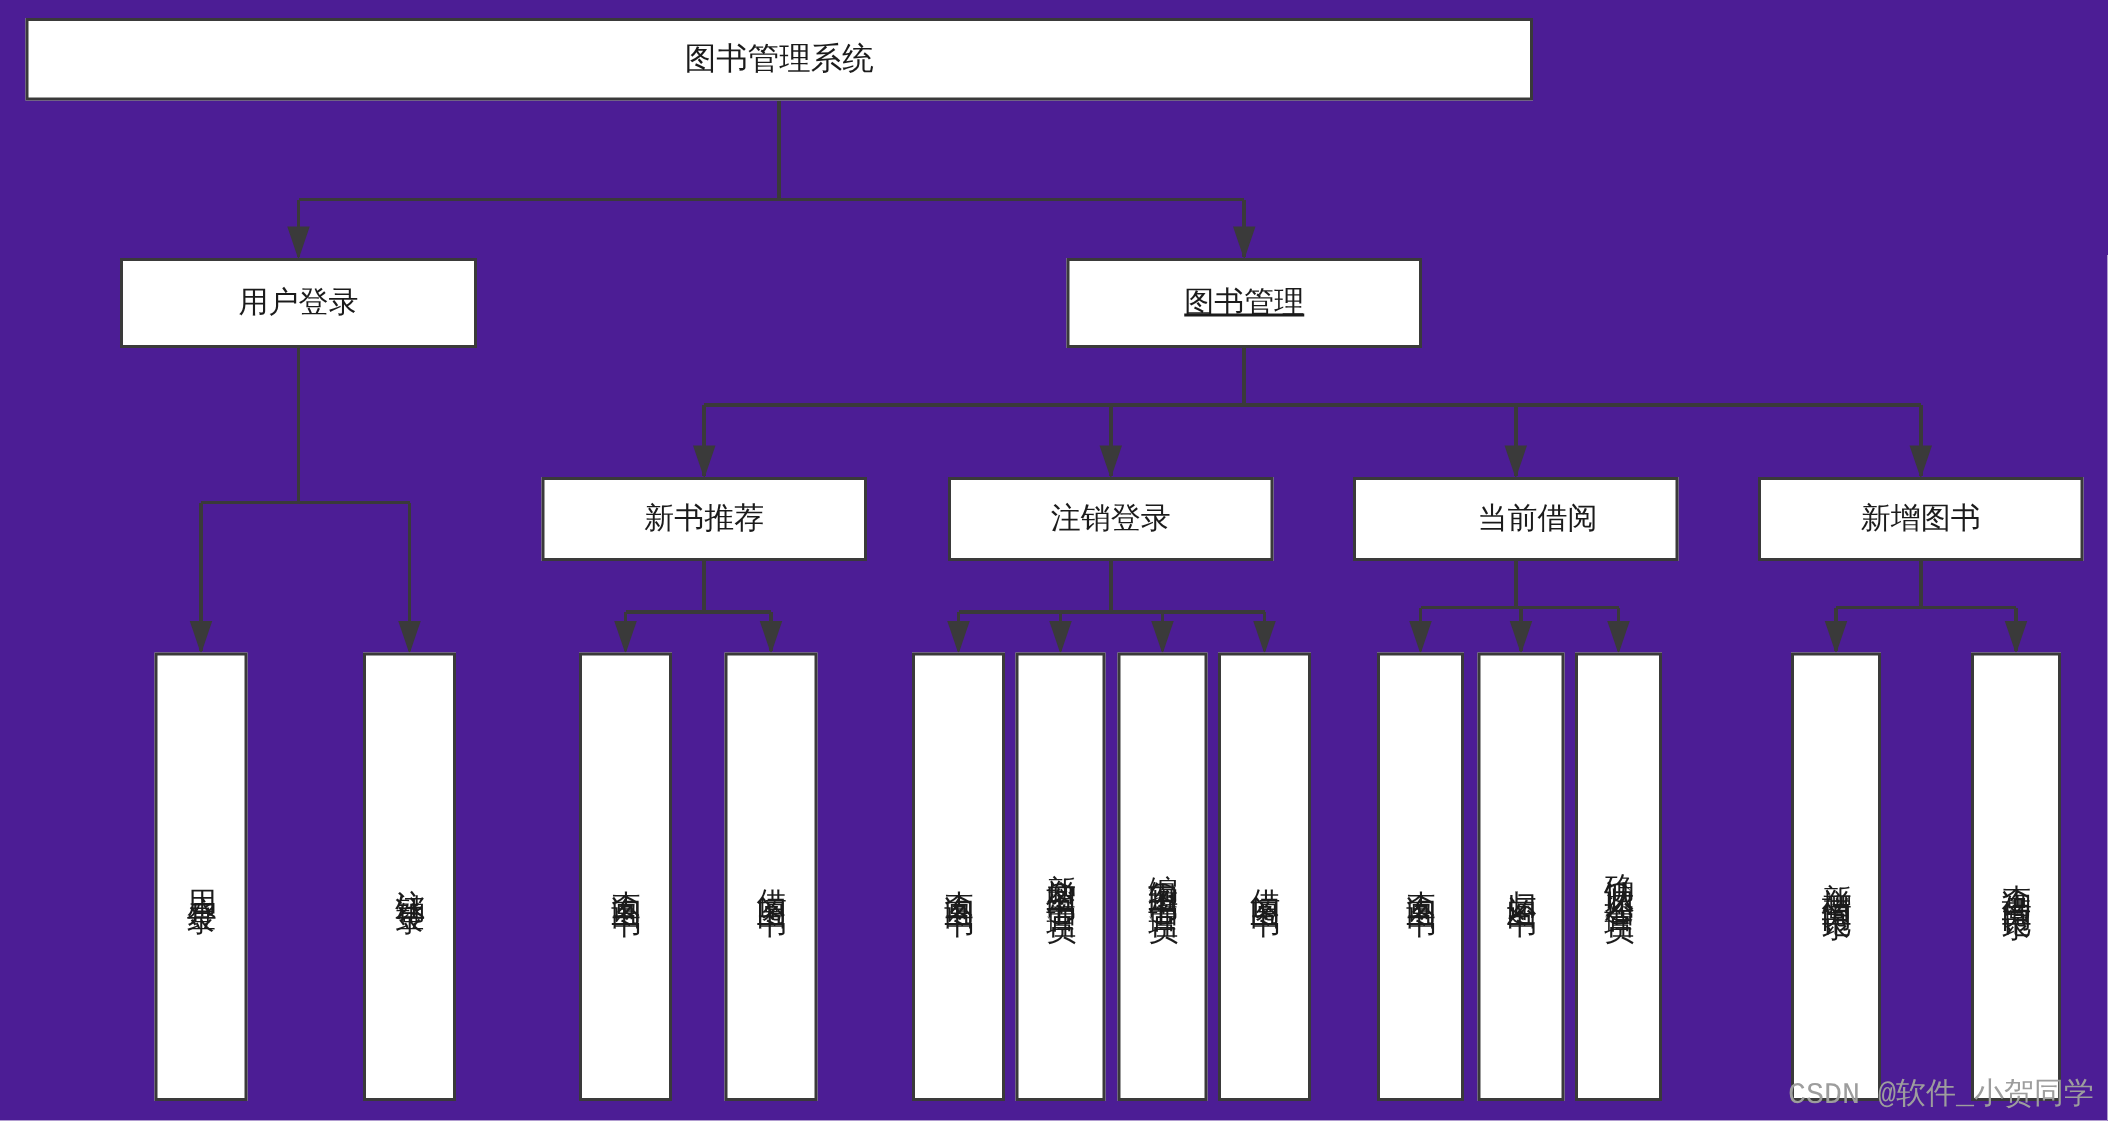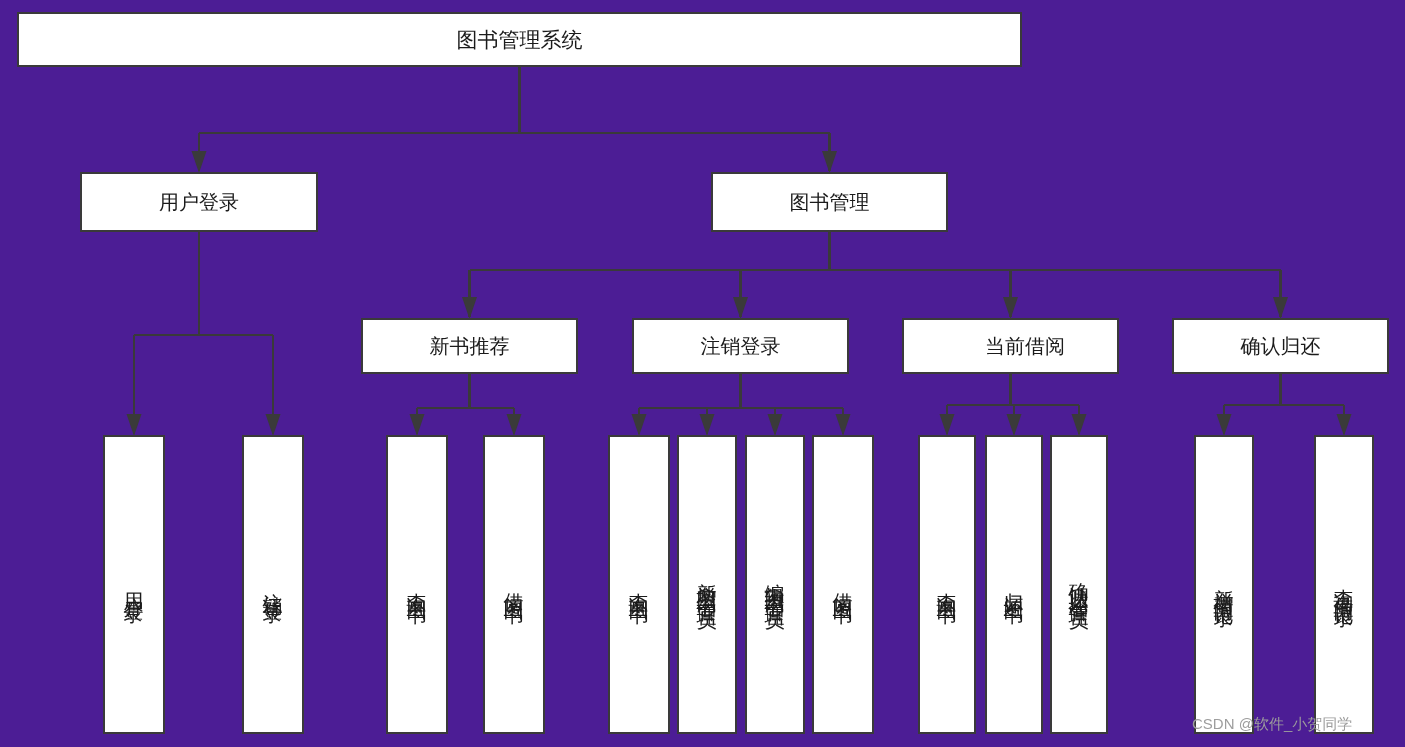--- a/index.html
+++ b/index.html
@@ -61,25 +61,25 @@
     writing-mode: vertical-rl;
     text-orientation: upright;
     -webkit-writing-mode: vertical-rl;
     font-size: 20px;
     letter-spacing: 4px;
     line-height: 1;
     white-space: nowrap;
   }
   .watermark {
     position: absolute;
-    font-size: 15px;
+    font-size: 20px;
     color: #9d9d9d;
     white-space: nowrap;
     z-index: 3;
-    font-family: Liberation Sans, sans-serif;
+    font-family: Liberation Mono, monospace;
   }
 </style>
 </head>
 <body>
 
 <div id="canvas">
   <svg id="edges" viewBox="0 0 1405 747" xmlns="http://www.w3.org/2000/svg">
       <line x1="519.5" y1="67" x2="519.5" y2="133" stroke="#3a3a3a" stroke-width="2.6" shape-rendering="crispEdges"></line>
       <line x1="199" y1="133" x2="829.5" y2="133" stroke="#3a3a3a" stroke-width="2.6" shape-rendering="crispEdges"></line>
       <line x1="199" y1="133" x2="199" y2="171" stroke="#3a3a3a" stroke-width="2.6" shape-rendering="crispEdges"></line>
@@ -135,33 +135,33 @@
     </svg>
 
   <div id="nodes">
       <div class="node root horiz" style="left: 17px; top: 12px; width: 1005px; height: 55px; border-color: rgb(58, 58, 58); background: rgb(255, 255, 255);">
         <span class="label" style="color: rgb(27, 27, 27);">图书管理系统</span>
       </div>
       <div class="node mid horiz" style="left: 80px; top: 172px; width: 238px; height: 60px; border-color: rgb(58, 58, 58); background: rgb(255, 255, 255);">
         <span class="label" style="color: rgb(27, 27, 27);">用户登录</span>
       </div>
       <div class="node mid horiz" style="left: 711px; top: 172px; width: 237px; height: 60px; border-color: rgb(58, 58, 58); background: rgb(255, 255, 255);">
-        <span class="label" style="color: rgb(27, 27, 27);">图书管理</span>
+        <span class="label" style="color: rgb(27, 27, 27); text-decoration: underline;">图书管理</span>
       </div>
       <div class="node mid horiz" style="left: 361px; top: 318px; width: 217px; height: 56px; border-color: rgb(58, 58, 58); background: rgb(255, 255, 255);">
         <span class="label" style="color: rgb(27, 27, 27);">新书推荐</span>
       </div>
       <div class="node mid horiz" style="left: 632px; top: 318px; width: 217px; height: 56px; border-color: rgb(58, 58, 58); background: rgb(255, 255, 255);">
         <span class="label" style="color: rgb(27, 27, 27);">注销登录</span>
       </div>
       <div class="node mid horiz" style="left: 902px; top: 318px; width: 217px; height: 56px; border-color: rgb(58, 58, 58); background: rgb(255, 255, 255); padding-left: 29px;">
         <span class="label" style="color: rgb(27, 27, 27);">当前借阅</span>
       </div>
       <div class="node mid horiz" style="left: 1172px; top: 318px; width: 217px; height: 56px; border-color: rgb(58, 58, 58); background: rgb(255, 255, 255);">
-        <span class="label" style="color: rgb(27, 27, 27);">确认归还</span>
+        <span class="label" style="color: rgb(27, 27, 27);">新增图书</span>
       </div>
       <div class="node leaf " style="left: 103px; top: 435px; width: 62px; height: 299px; border-color: rgb(58, 58, 58); background: rgb(255, 255, 255);">
         <span class="label" style="color: rgb(27, 27, 27);">用户登录</span>
       </div>
       <div class="node leaf " style="left: 242px; top: 435px; width: 62px; height: 299px; border-color: rgb(58, 58, 58); background: rgb(255, 255, 255);">
         <span class="label" style="color: rgb(27, 27, 27);">注销登录</span>
       </div>
       <div class="node leaf " style="left: 386px; top: 435px; width: 62px; height: 299px; border-color: rgb(58, 58, 58); background: rgb(255, 255, 255);">
         <span class="label" style="color: rgb(27, 27, 27);">查询图书</span>
       </div>

